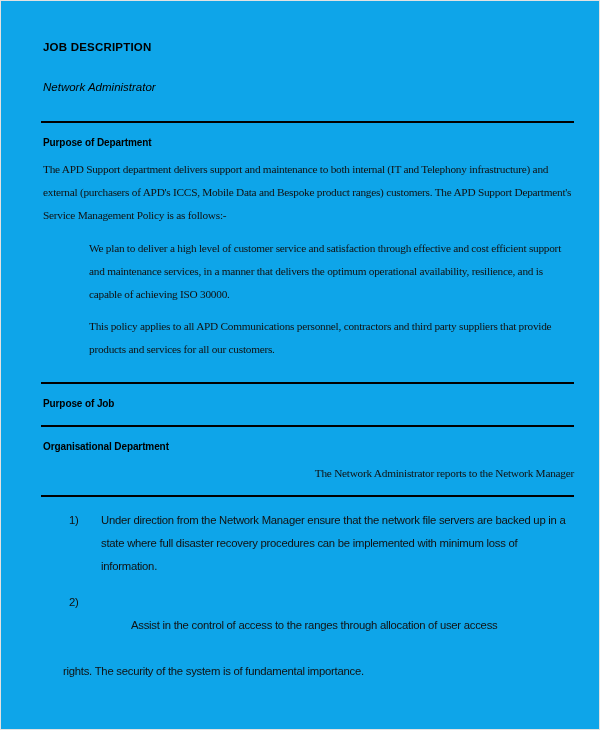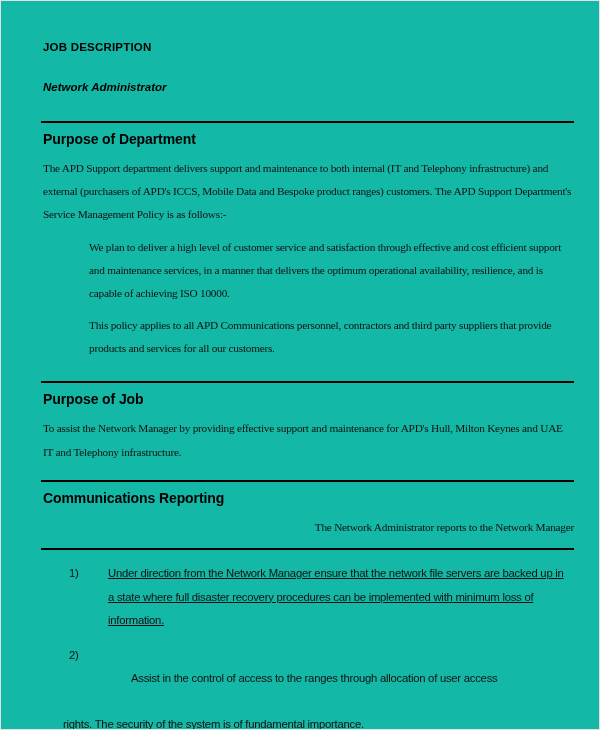--- a/index.html
+++ b/index.html
@@ -10,21 +10,21 @@
   body {
     font-family: "Liberation Sans", sans-serif;
     -webkit-font-smoothing: antialiased;
   }
 
   .page {
     position: relative;
     width: 600px;
     height: 730px;
     box-sizing: border-box;
-    background: #14b8a6;
+    background: #0ea5e9;
     border: 1px solid #e2e2e2;
     overflow: hidden;
   }
 
   .sheet {
     position: absolute;
     left: 40px;
     right: 25px;
     top: 30px;
     bottom: 0;
@@ -33,40 +33,40 @@
   
   .doc-title {
     font-size: 11.5px;
     font-weight: bold;
     color: #000000;
     letter-spacing: 0.2px;
     margin: 10px 0 0 2px;
   }
   .doc-subtitle {
     font-size: 11.5px;
-    font-weight: bold;
+    font-weight: normal;
     font-style: italic;
     color: #000000;
     margin: 28px 0 0 2px;
   }
 
   
   .section {
     margin-top: 0;
   }
   .section-rule {
     border-top: 2.2px solid #000000;
     width: 100%;
     height: 0;
   }
   .section-head {
-    font-size: 14px;
+    font-size: 10px;
     font-weight: bold;
     color: #000000;
-    margin: 8px 0 0 2px;
+    margin: 14px 0 0 2px;
     letter-spacing: -0.1px;
   }
 
   
   .para {
     font-size: 11.3px;
     color: #111111;
     line-height: 2.05;
     margin: 10px 0 0 2px;
     letter-spacing: -0.25px;
@@ -105,21 +105,21 @@
     flex: 1 1 auto;
     font-size: 11.3px;
     color: #111111;
     line-height: 2.05;
     letter-spacing: -0.25px;
     white-space: pre-line;
   }
 
   
   .resp-item.item-1 .num { width: 32px; margin-left: 28px; }
-  .resp-item.item-1 .body { margin-left: 7px; padding-right: 4px; text-decoration: underline; }
+  .resp-item.item-1 .body { margin-left: 0; padding-right: 4px; }
 
   
   .resp-item.item-2 { margin-top: 12px; }
   .resp-item.item-2 .num { width: 62px; margin-left: 28px; }
   .resp-item.item-2 .body { margin-left: 0; padding-right: 4px; text-indent: 0; }
   .resp-item.item-2 .body .line-a { display: block; }
   .resp-item.item-2 .body .line-b {
     display: block;
     margin-left: -68px;
   }
@@ -138,37 +138,36 @@
     <div class="doc-title">JOB DESCRIPTION</div>
 
     <div class="doc-subtitle">Network Administrator</div>
 
     <div class="spacer-xl"></div>
 
     <div class="section">
       <div class="section-rule"></div>
       <div class="section-head">Purpose of Department</div>
       <div class="para">The APD Support department delivers support and maintenance to both internal (IT and Telephony infrastructure) and external (purchasers of APD's ICCS, Mobile Data and Bespoke product ranges) customers. The APD Support Department's Service Management Policy is as follows:-</div>
-      <div class="para indented">We plan to deliver a high level of customer service and satisfaction through effective and cost efficient support and maintenance services, in a manner that delivers the optimum operational availability, resilience, and is capable of achieving ISO 10000.</div>
+      <div class="para indented">We plan to deliver a high level of customer service and satisfaction through effective and cost efficient support and maintenance services, in a manner that delivers the optimum operational availability, resilience, and is capable of achieving ISO 30000.</div>
       <div class="para indented">This policy applies to all APD Communications personnel, contractors and third party suppliers that provide products and services for all our customers.</div>
     </div>
 
     <div class="spacer-lg"></div>
 
     <div class="section">
       <div class="section-rule"></div>
       <div class="section-head">Purpose of Job</div>
-      <div class="para">To assist the Network Manager by providing effective support and maintenance for APD's Hull, Milton Keynes and UAE IT and Telephony infrastructure.</div>
     </div>
 
     <div class="spacer-md"></div>
 
     <div class="section">
       <div class="section-rule"></div>
-      <div class="section-head">Communications Reporting</div>
+      <div class="section-head">Organisational Department</div>
       <div class="para tight">The Network Administrator reports to the Network Manager</div>
     </div>
 
     <div class="spacer-sm"></div>
 
     <div class="section">
       <div class="section-rule"></div>
 
       <ul class="resp-list">
         <li class="resp-item item-1">

